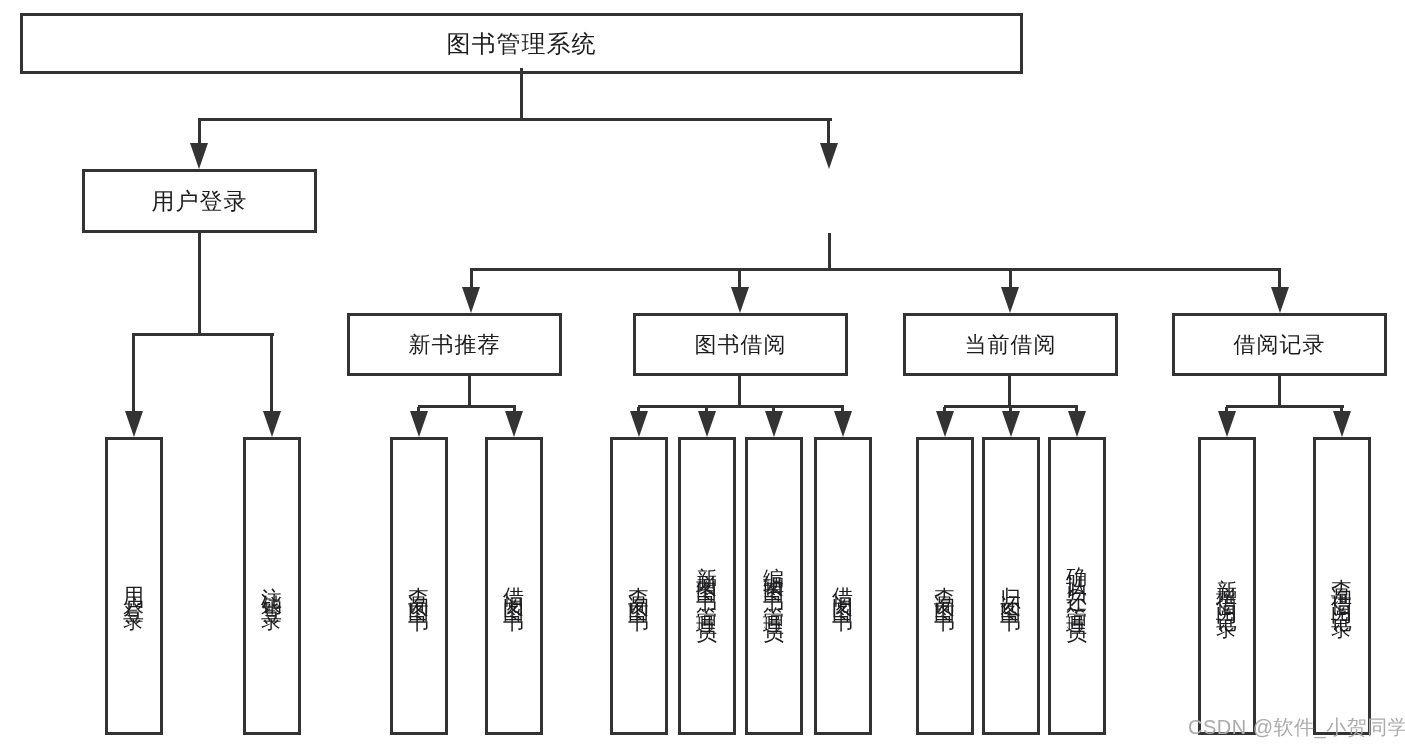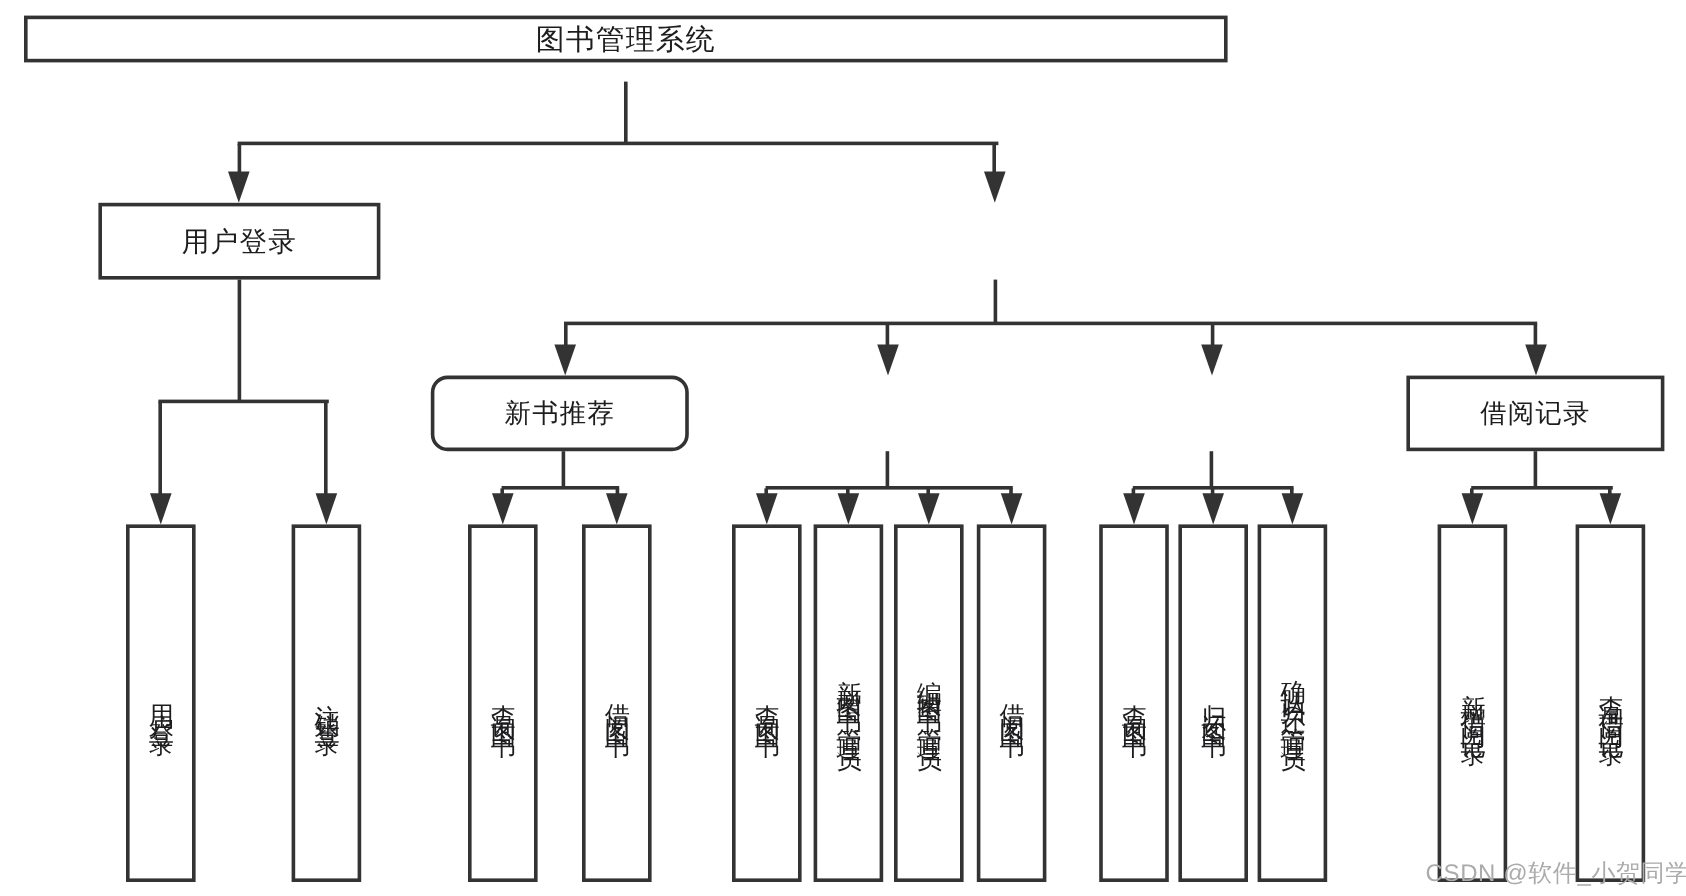--- a/index.html
+++ b/index.html
@@ -4,21 +4,21 @@
 <style>
   html,body{margin:0;padding:0;background:#ffffff;}
   #canvas{
     position:relative;width:1405px;height:747px;background:#ffffff;overflow:hidden;
     font-family:"Liberation Sans","DejaVu Sans",sans-serif;color:#1d1d1f;
   }
   .node{
     position:absolute;box-sizing:border-box;border:3px solid #333333;background:#ffffff;
     display:flex;align-items:center;justify-content:center;letter-spacing:1px;color:#1d1d1f;
   }
-  .lvl-root{left:20px;top:13px;width:1003px;height:39px;font-size:24px;}
+  .lvl-root{left:20px;top:13px;width:1003px;height:61px;font-size:24px;}
   .lvl2{top:169px;width:235px;height:64px;font-size:23px;}
   .lvl3{top:313px;width:215px;height:63px;font-size:22px;}
   .leaf{top:437px;width:58px;height:298px;font-size:21px;}
   .leaf .vtext{writing-mode:vertical-rl;line-height:1;letter-spacing:8px;}
   .vl{position:absolute;width:3px;background:#333333;}
   .hl{position:absolute;height:3px;background:#333333;}
   .ah{position:absolute;width:0;height:0;border-left:9px solid transparent;
       border-right:9px solid transparent;border-top:26px solid #333333;}
   .watermark{
     position:absolute;left:1188px;top:714px;font-size:20px;color:#ababab;
@@ -58,21 +58,23 @@
     <div class="vl" style="left:470px;top:270px;height:20px;"></div>
     <div class="ah" style="left:462px;top:287px;"></div>
     <div class="vl" style="left:738px;top:270px;height:20px;"></div>
     <div class="ah" style="left:731px;top:287px;"></div>
     <div class="vl" style="left:1009px;top:270px;height:20px;"></div>
     <div class="ah" style="left:1001px;top:287px;"></div>
     <div class="vl" style="left:1278px;top:270px;height:20px;"></div>
     <div class="ah" style="left:1271px;top:287px;"></div>
   </div>
 
-  <div class="node lvl3" style="left:359px;border-radius:14px;">新书推荐</div>
+  <div class="node lvl3" style="left:347px;">新书推荐</div>
+  <div class="node lvl3" style="left:633px;">图书借阅</div>
+  <div class="node lvl3" style="left:903px;">当前借阅</div>
   <div class="node lvl3" style="left:1172px;">借阅记录</div>
 
   <div>
     <div class="vl" style="left:468px;top:376px;height:31px;"></div>
     <div class="hl" style="left:418px;top:405px;width:98px;"></div>
     <div class="vl" style="left:417px;top:407px;height:8px;"></div>
     <div class="ah" style="left:410px;top:411px;"></div>
     <div class="vl" style="left:513px;top:407px;height:8px;"></div>
     <div class="ah" style="left:505px;top:411px;"></div>
   </div>

